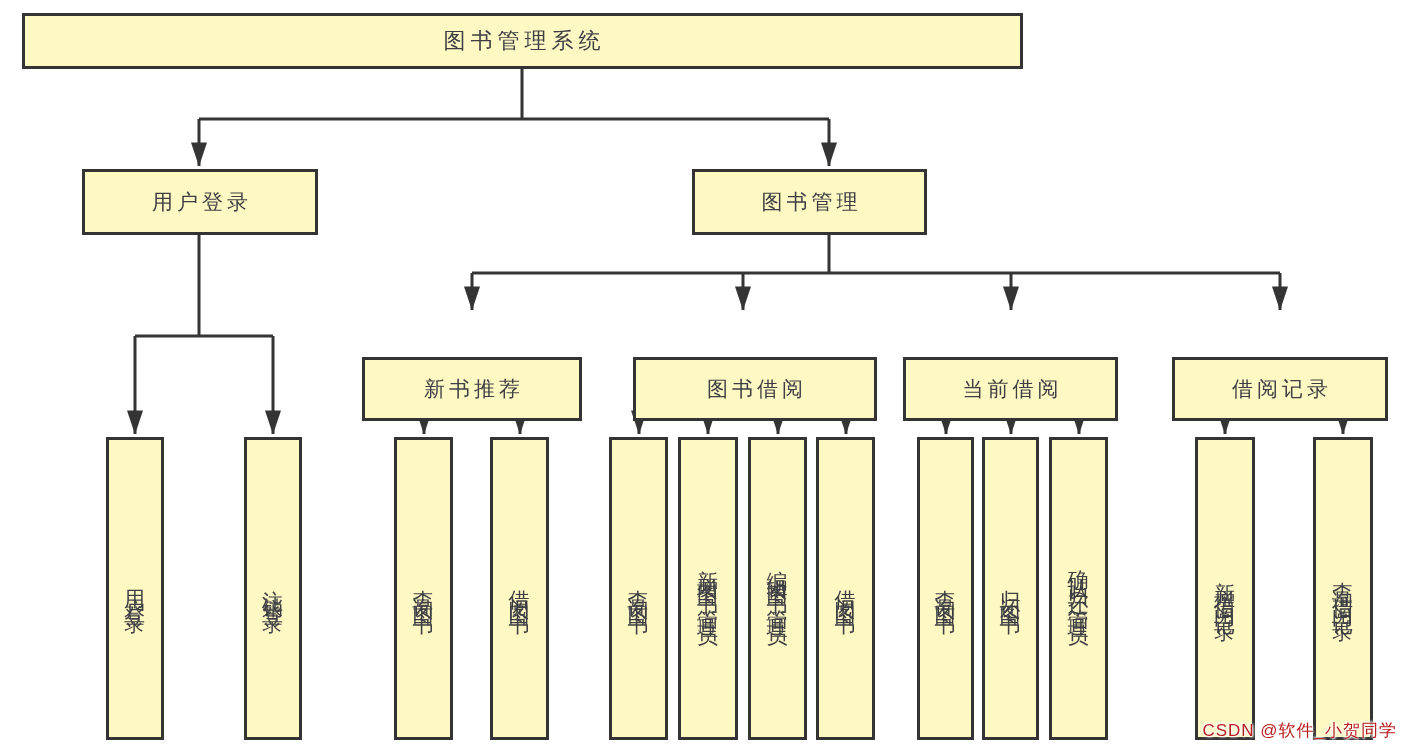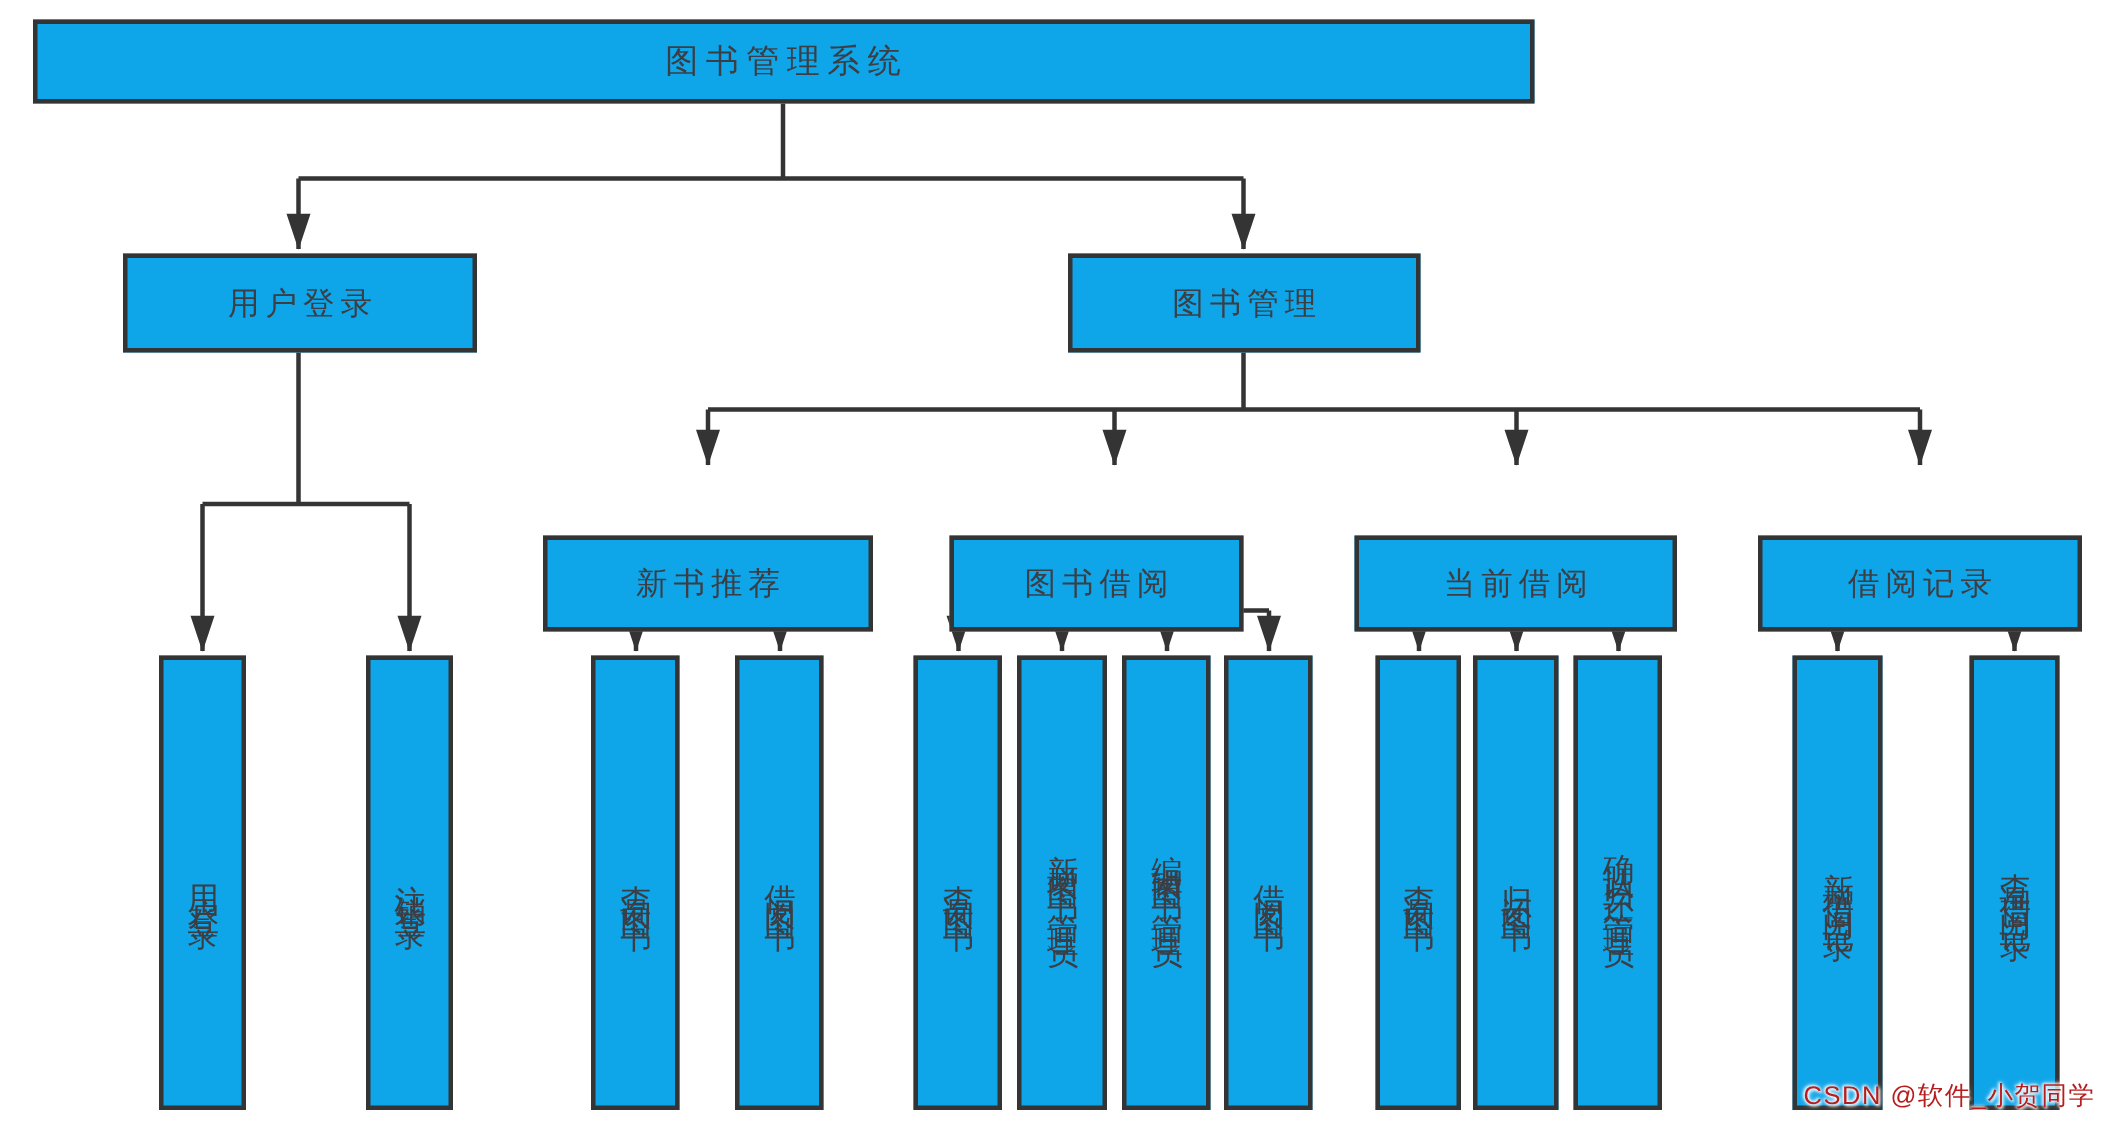--- a/index.html
+++ b/index.html
@@ -18,21 +18,21 @@
   .connectors {
     position: absolute;
     left: 0; top: 0;
     width: 1405px;
     height: 747px;
   }
   .node {
     position: absolute;
     box-sizing: border-box;
     border: 3px solid #343434;
-    background: #0ea5e9;
+    background: #fef9c3;
     display: flex;
     align-items: center;
     justify-content: center;
     color: #3c3e44;
   }
   .hlabel {
     font-size: 21px;
     letter-spacing: 4px;
     white-space: nowrap;
     text-indent: 4px; 
@@ -43,24 +43,24 @@
     text-orientation: mixed;
     font-size: 21px;
     letter-spacing: 8px;
     line-height: 1;
     white-space: nowrap;
   }
   
   .root        { left: 22px;   top: 13px;  width: 1001px; height: 56px; }
   .lvl2        { top: 169px; height: 66px; }
   .n-userlogin { left: 82px;  width: 236px; }
-  .n-bookmgmt  { left: 712px; width: 235px; }
+  .n-bookmgmt  { left: 692px; width: 235px; }
   .lvl3        { top: 313px; height: 64px; margin-top: 44px; }
   .n-newbook   { left: 362px;  width: 220px; }
-  .n-bookborrow{ left: 633px;  width: 196px; }
+  .n-bookborrow{ left: 633px;  width: 244px; }
   .n-current   { left: 903px;  width: 215px; }
   .n-record    { left: 1172px; width: 216px; }
   .leaf        { top: 437px; height: 303px; }
   .l-userlogin { left: 106px;  width: 58px; }
   .l-logout    { left: 244px;  width: 58px; }
   .l-query1    { left: 394px;  width: 59px; }
   .l-borrow1   { left: 490px;  width: 59px; }
   .l-query2    { left: 609px;  width: 59px; }
   .l-addbook   { left: 678px;  width: 60px; }
   .l-editbook  { left: 748px;  width: 59px; }

